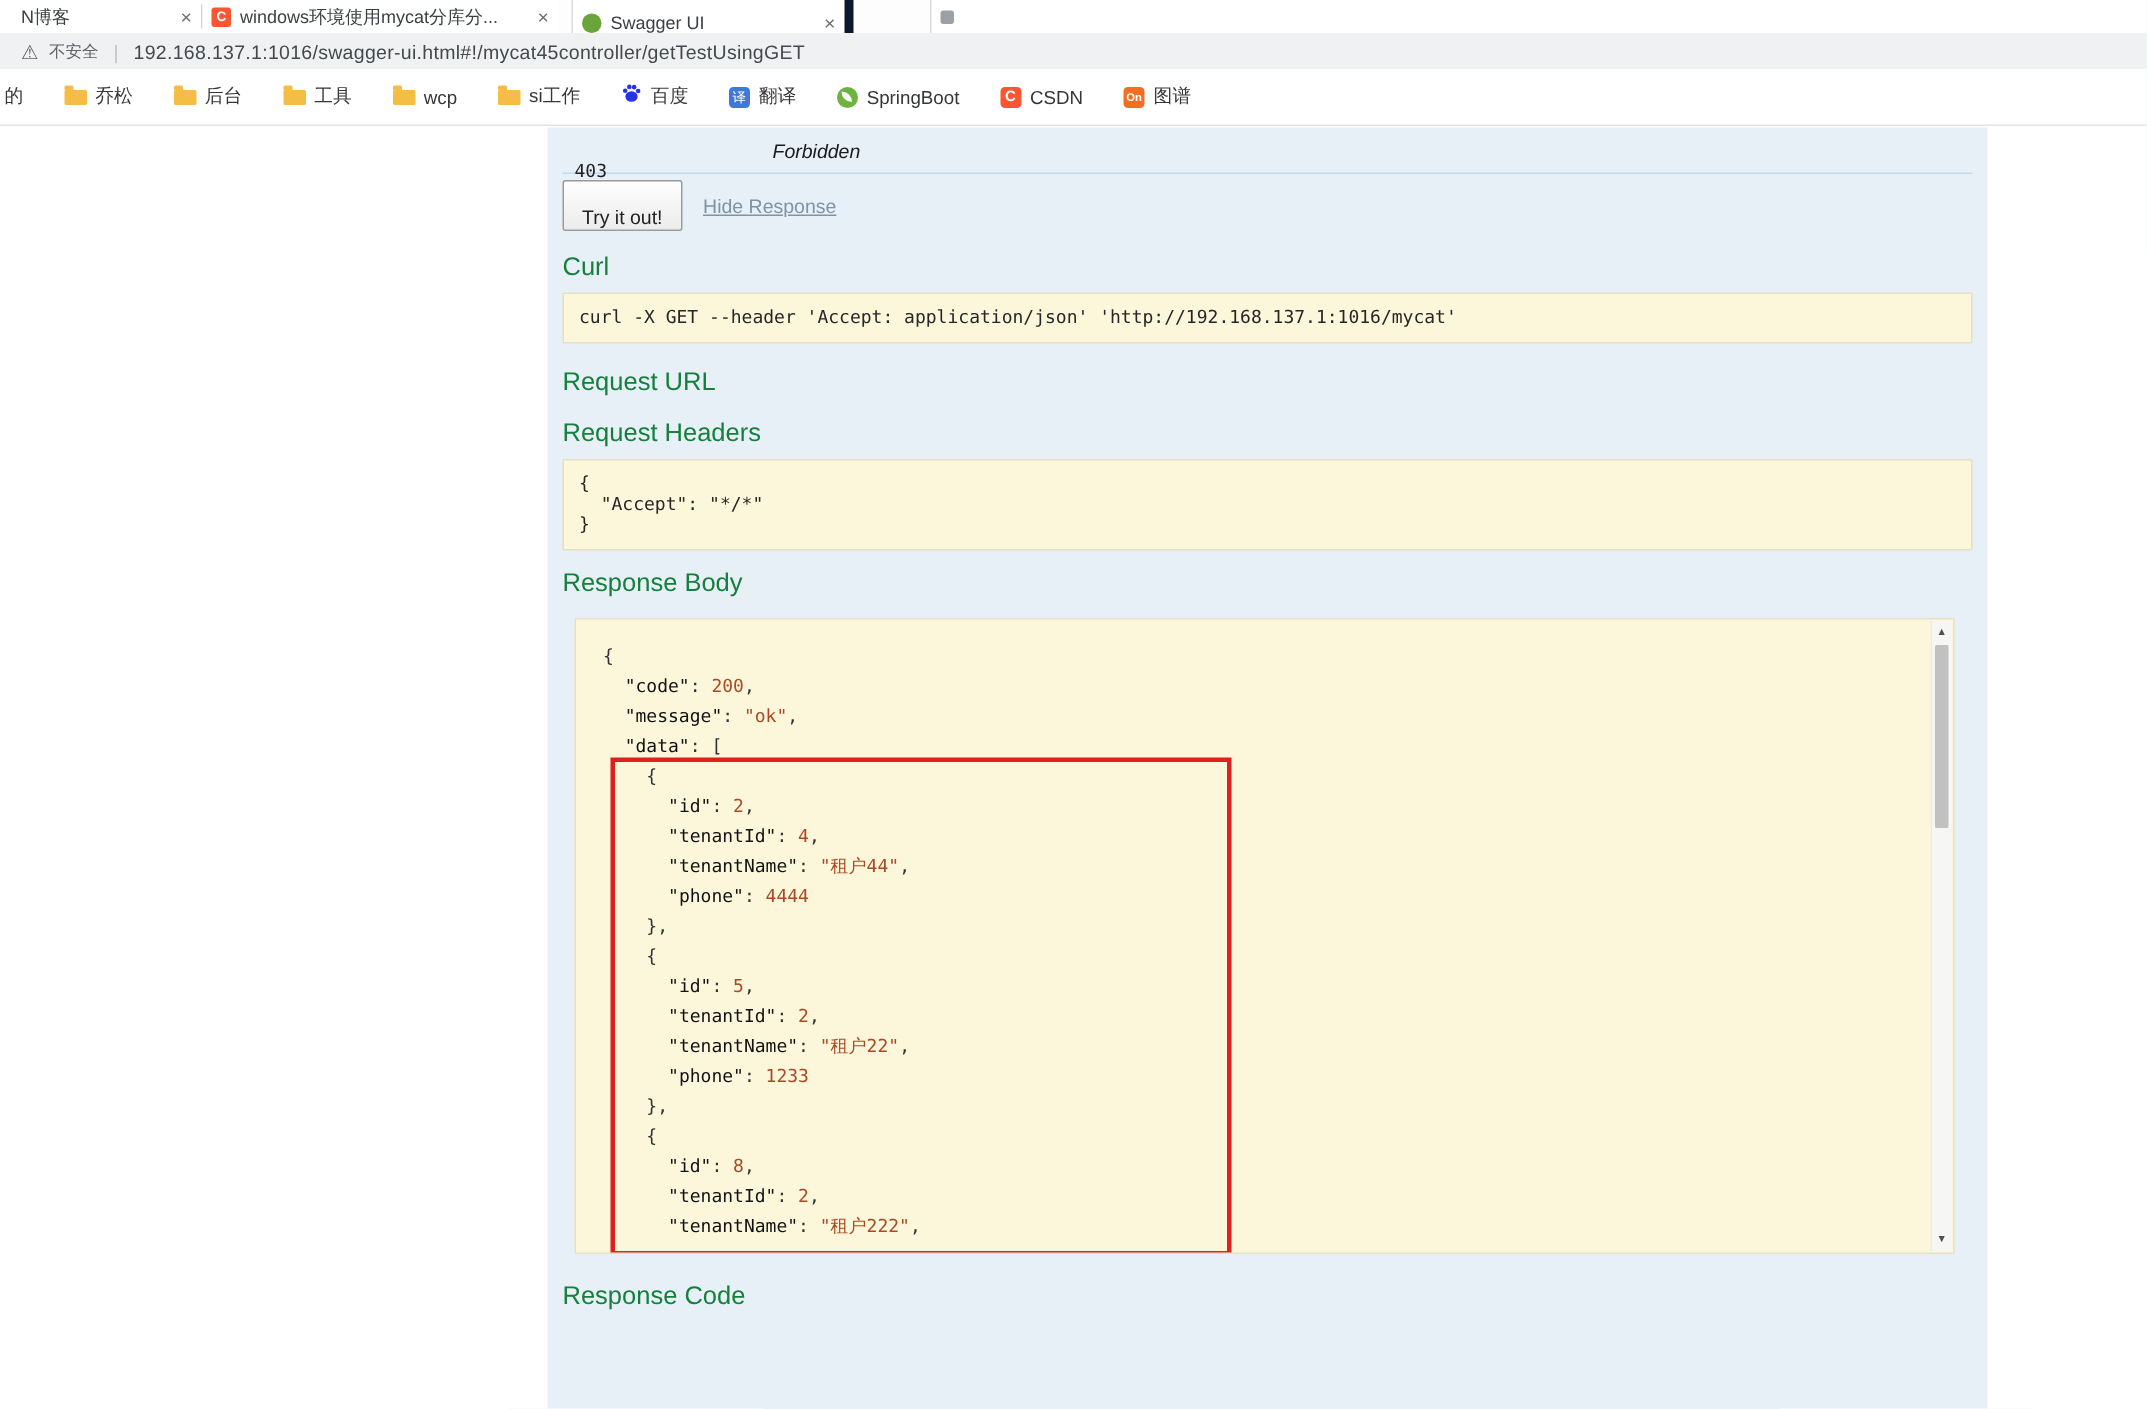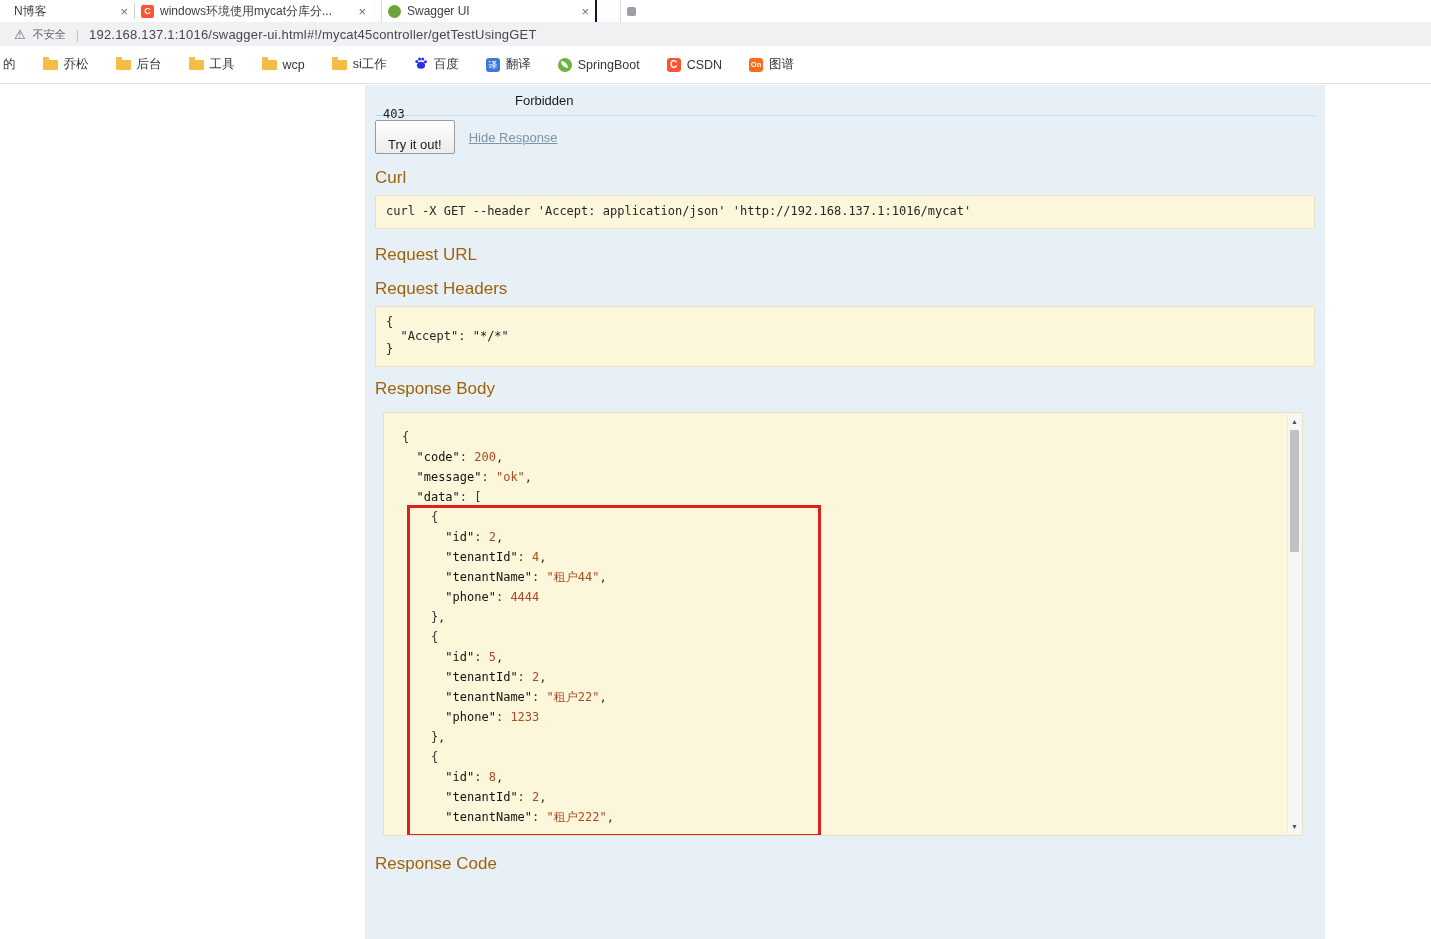--- a/index.html
+++ b/index.html
@@ -5,21 +5,21 @@
   html,body{margin:0;padding:0;}
   body{
     width:1431px;height:939px;overflow:hidden;position:relative;
     background:#ffffff;font-family:"Liberation Sans",sans-serif;
   }
   
   .tab-strip{position:absolute;top:0;left:0;right:0;height:22px;background:#fdfdfd;}
   .tab{position:absolute;top:0;height:22px;display:flex;align-items:center;box-sizing:border-box;padding:0 6px;background:#fff;}
   .tab-1{left:0;width:134px;padding-left:14px;}
   .tab-2{left:135px;width:237px;}
-  .tab-3{left:381px;width:216px;border-left:1px solid #d8dbdf;border-right:2px solid #0f172a;}
+  .tab-3{left:381px;width:188px;border-left:1px solid #d8dbdf;border-right:6px solid #0f172a;align-items:flex-end;}
   .tab-4{left:620px;width:811px;border-left:1px solid #d8dbdf;}
   .tab-sep{position:absolute;top:3px;height:16px;width:1px;background:#cfd2d6;}
   .tab-label{flex:1;font-size:12px;color:#3b3f44;white-space:nowrap;overflow:hidden;text-overflow:ellipsis;}
   .tab-close{color:#6b6f73;font-size:13px;line-height:13px;margin-left:6px;flex:none;cursor:pointer;}
   .favicon{width:13px;height:13px;margin-right:6px;flex:none;}
   .favicon-red{background:#fc5531;border-radius:2px;color:#fff;font-size:9px;font-weight:bold;text-align:center;line-height:13px;}
   .favicon-green{background:#6ba43a;border-radius:50%;}
   .favicon-gray{width:9px;height:9px;background:#9aa0a6;border-radius:2px;margin-right:6px;flex:none;}
 
   .toolbar{position:absolute;top:22px;left:0;right:0;height:24px;background:#f0f1f2;display:flex;align-items:center;}
@@ -40,27 +40,27 @@
   .icon-on{background:#f26f21;font-size:7.5px;font-weight:bold;line-height:14px;}
   .icon-spring{width:14px;height:14px;border-radius:50%;background:#6db33f;position:relative;}
   .icon-spring::before{content:"";position:absolute;left:3.5px;top:3.5px;width:7px;height:7px;background:#fff;border-radius:0 100% 0 100%;}
 
   
   .page{position:absolute;top:85px;left:0;width:1431px;height:854px;background:#fff;}
   .operation{position:absolute;left:365px;top:0;width:940px;height:100%;background:#e7f0f7;padding:0 10px;}
 
   .msg-row{display:flex;align-items:center;height:30px;border-bottom:1px solid #c3d9ec;}
   .msg-code{width:140px;padding-left:8px;font-family:"DejaVu Sans Mono","Liberation Mono",monospace;font-size:12px;color:#222;box-sizing:border-box;margin-top:28px;}
-  .msg-reason{font-size:13px;color:#1a1a1a;}
+  .msg-reason{font-size:13px;color:#1a1a1a;font-style:italic;}
 
   .actions{margin-top:4px;display:flex;align-items:center;}
   .try-btn{height:30px;padding:16px 12px;background:linear-gradient(#fefefe,#ececec);border:1px solid #9b9b9b;border-radius:2px;font-size:13px;color:#222;font-family:"Liberation Sans",sans-serif;cursor:pointer;}
   .hide-link{margin-left:14px;font-size:13px;color:#7e93a5;text-decoration:underline;cursor:pointer;}
 
-  h4.sec{font-size:17px;font-weight:normal;color:#a16207;line-height:1;display:block;}
+  h4.sec{font-size:17px;font-weight:normal;color:#15803d;line-height:1;display:block;}
   .h-curl{margin:15px 0 9px;}
   .h-url{margin:17px 0 9px;}
   .h-headers{margin:17px 0 9px;}
   .h-body{margin:13px 0 15px;}
   .h-code{margin:19px 0 0;}
 
   .code-box{background:#fcf6db;border:1px solid #e5e0c6;border-radius:1px;padding:9px 10px;}
   .code-box pre{margin:0;font-family:"DejaVu Sans Mono","Liberation Mono",monospace;font-size:12px;line-height:1.15;color:#262626;white-space:pre;}
 
   .response-body{position:relative;margin-left:8px;margin-right:12px;height:424px;padding:0;box-sizing:border-box;overflow:hidden;}

